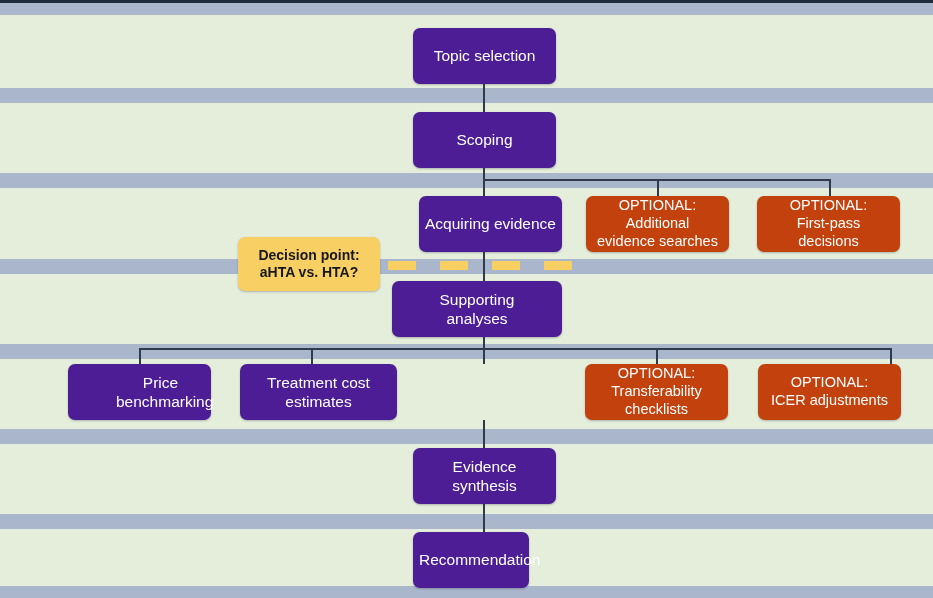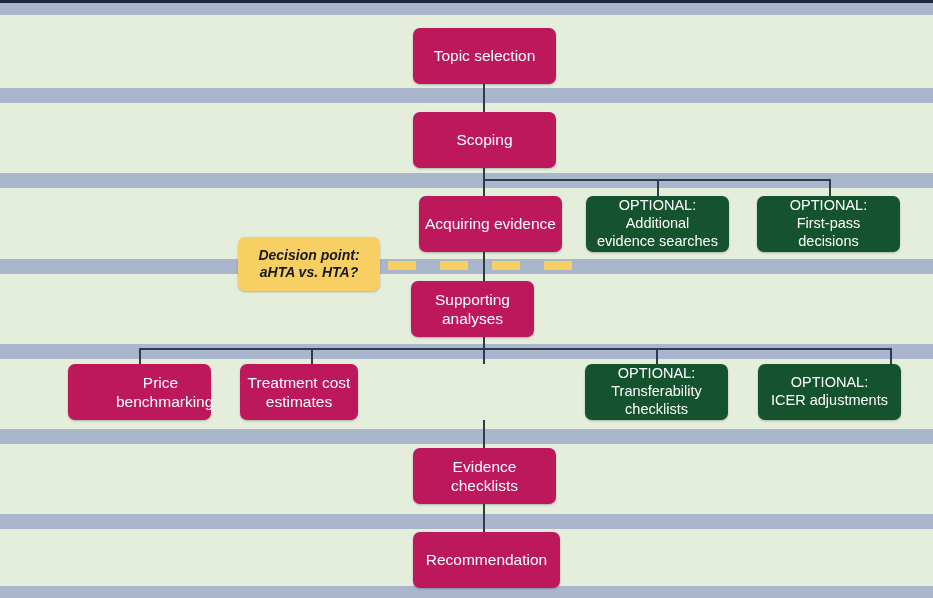--- a/index.html
+++ b/index.html
@@ -69,26 +69,26 @@
     display: flex;
     align-items: center;
     justify-content: center;
     text-align: center;
     line-height: 1.24;
     z-index: 5;
     padding: 2px 6px;
     box-shadow: 0 1px 2px rgba(40,50,65,0.30);
   }
   .node.primary {
-    background: #be185d;
+    background: #4c1d95;
     color: #ffffff;
     font-size: 15.5px;
   }
   .node.optional {
-    background: #14532d;
+    background: #c2410c;
     color: #ffffff;
     font-size: 14.5px;
   }
   .node.decision {
     background: #f7cf62;
     color: #16181c;
     font-size: 14px;
     font-weight: bold;
   }
   .node span {
@@ -145,46 +145,46 @@
   </div>
 
   <div class="node optional" style="left:586px; top:193px; width:143px; height:56px;">
     <span>OPTIONAL:<br>Additional<br>evidence searches</span>
   </div>
 
   <div class="node optional" style="left:757px; top:193px; width:143px; height:56px;">
     <span>OPTIONAL:<br>First-pass<br>decisions</span>
   </div>
 
-  <div class="node decision" style="left:238px; top:234px; width:142px; height:54px;font-style:italic;">
+  <div class="node decision" style="left:238px; top:234px; width:142px; height:54px;">
     <span>Decision point:<br>aHTA vs. HTA?</span>
   </div>
 
-  <div class="node primary" style="left:411px; top:278px; width:123px; height:56px;">
+  <div class="node primary" style="left:392px; top:278px; width:170px; height:56px;">
     <span>Supporting<br>analyses</span>
   </div>
 
   <div class="node primary" style="left:68px;  top:361px; width:143px; height:56px;padding-left:48px;">
     <span>Price<br>benchmarking</span>
   </div>
 
-  <div class="node primary" style="left:240px; top:361px; width:118px; height:56px;">
+  <div class="node primary" style="left:240px; top:361px; width:157px; height:56px;">
     <span>Treatment cost<br>estimates</span>
   </div>
 
 
   <div class="node optional" style="left:585px; top:361px; width:143px; height:56px;">
     <span>OPTIONAL:<br>Transferability<br>checklists</span>
   </div>
 
   <div class="node optional" style="left:758px; top:361px; width:143px; height:56px;">
     <span>OPTIONAL:<br>ICER adjustments</span>
   </div>
 
   <div class="node primary" style="left:413px; top:445px; width:143px; height:56px;">
-    <span>Evidence checklists</span>
+    <span>Evidence synthesis</span>
   </div>
 
-  <div class="node primary" style="left:413px; top:529px; width:147px; height:56px;">
+  <div class="node primary" style="left:413px; top:529px; width:116px; height:56px;">
     <span>Recommendation</span>
   </div>
 
 </div>
 
 </body></html>

